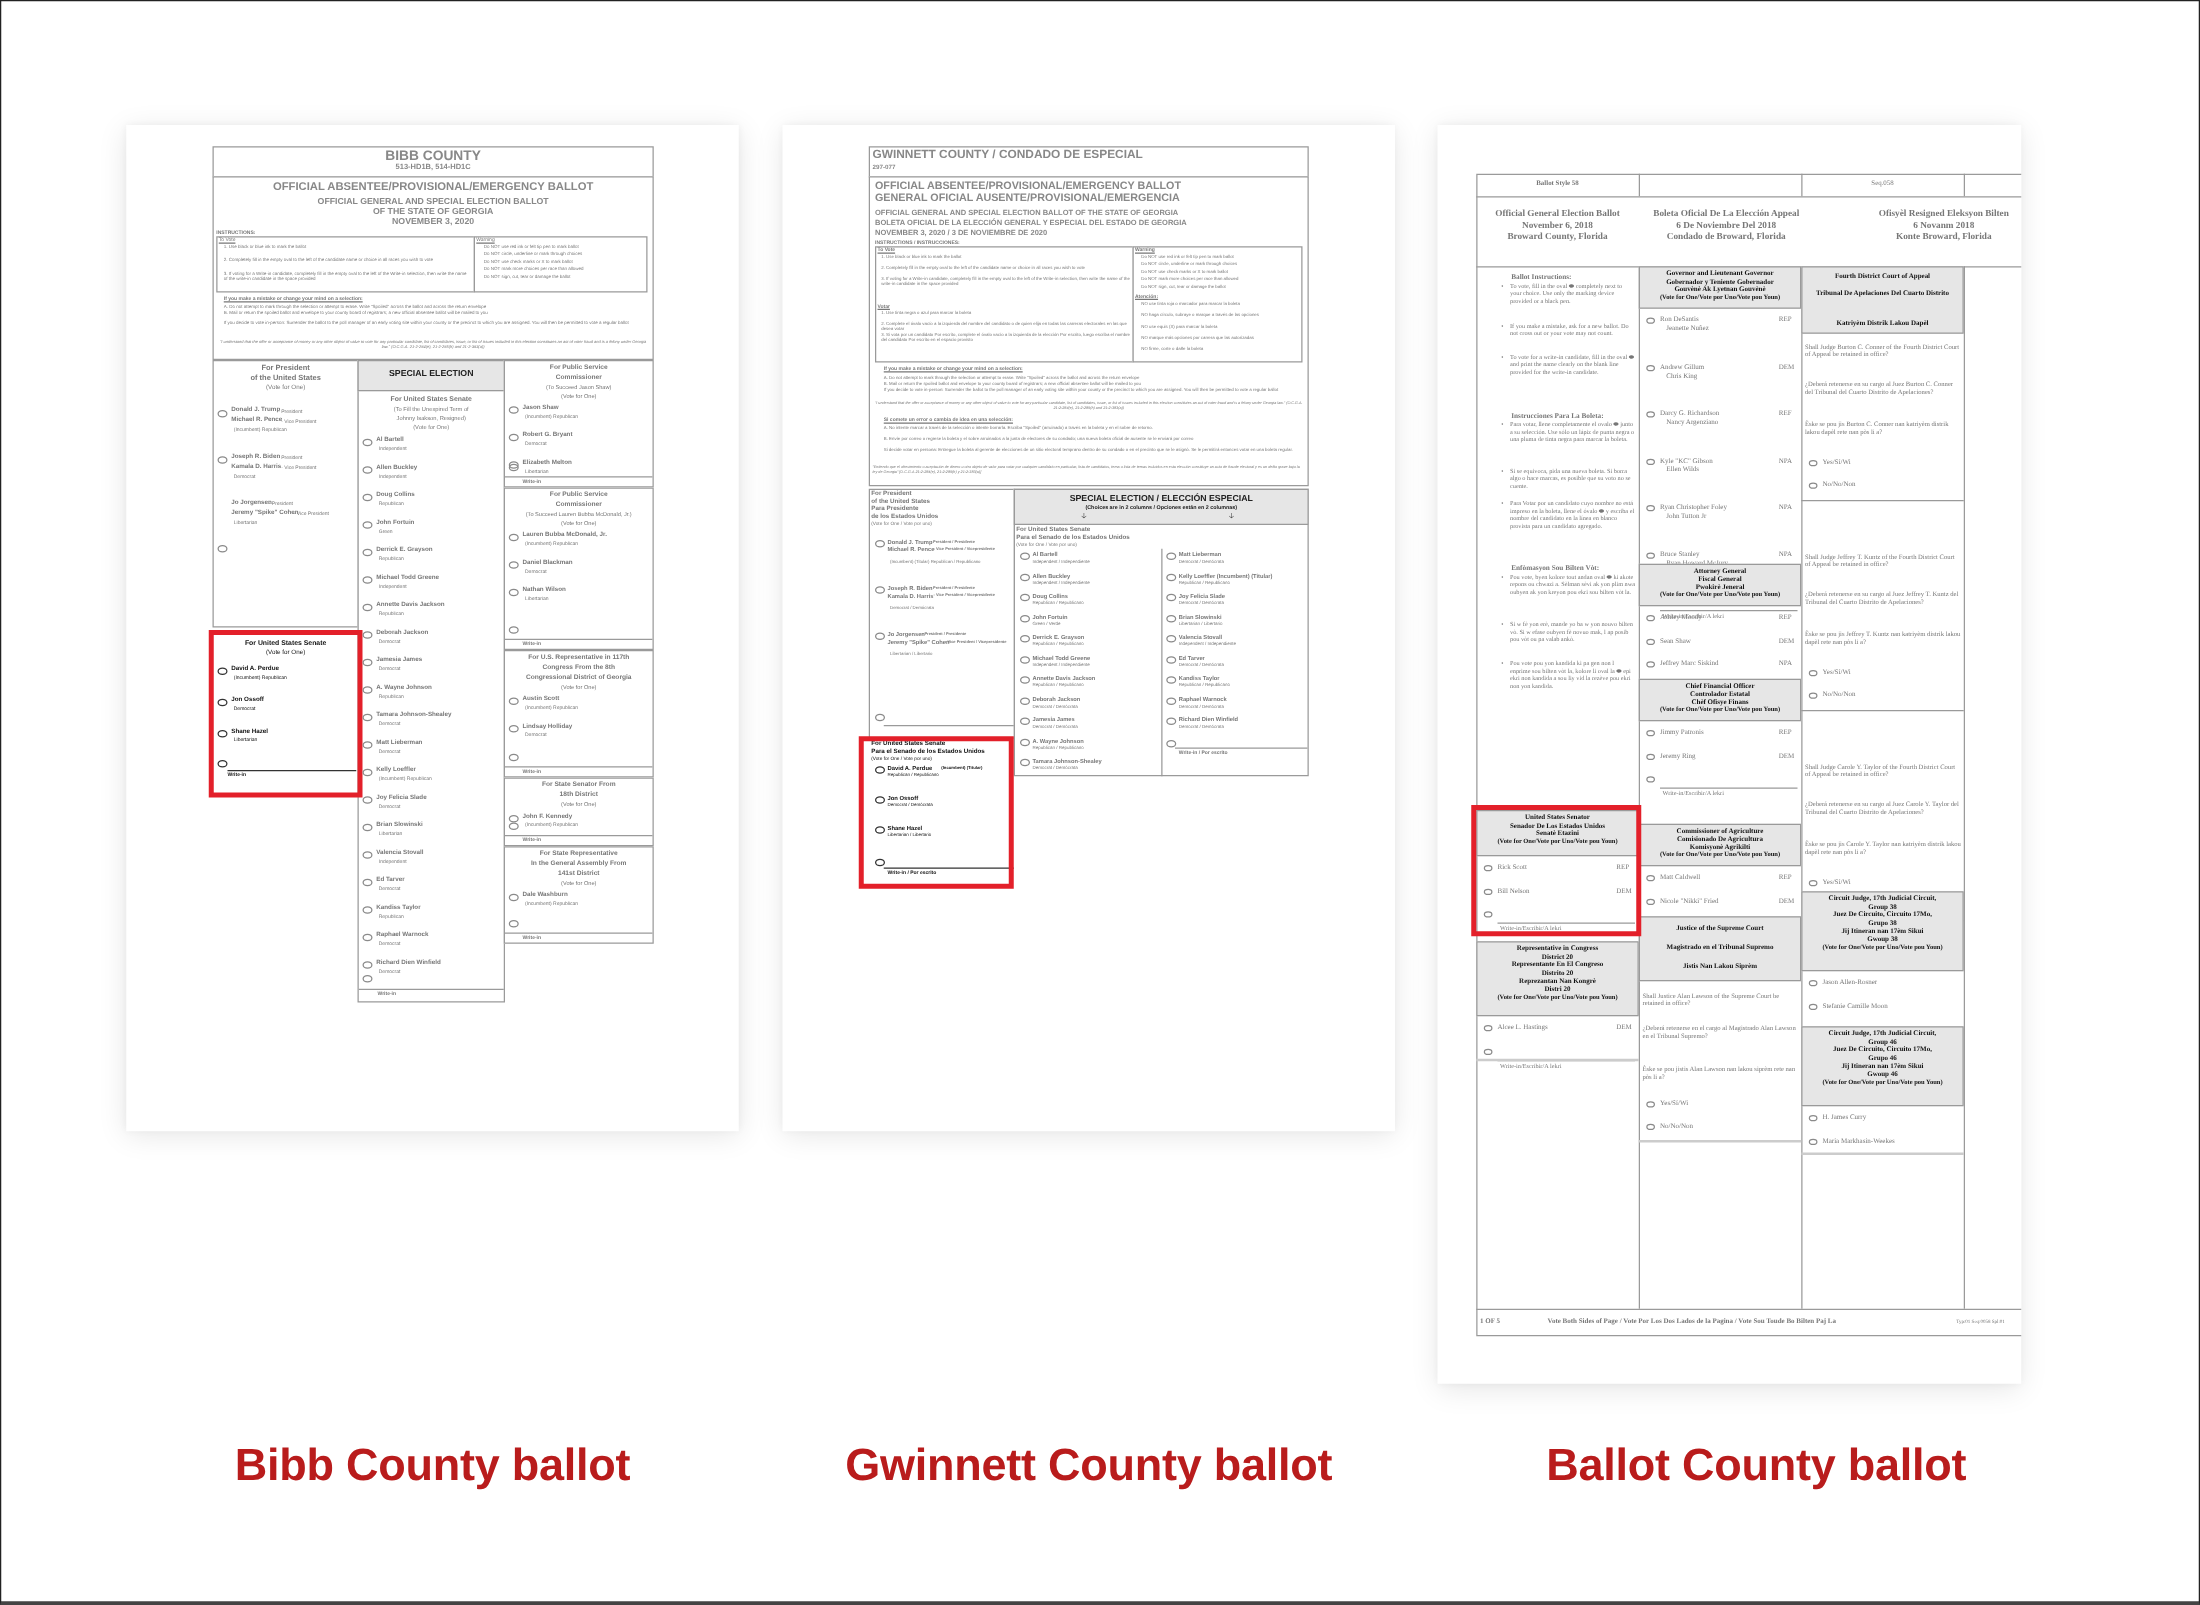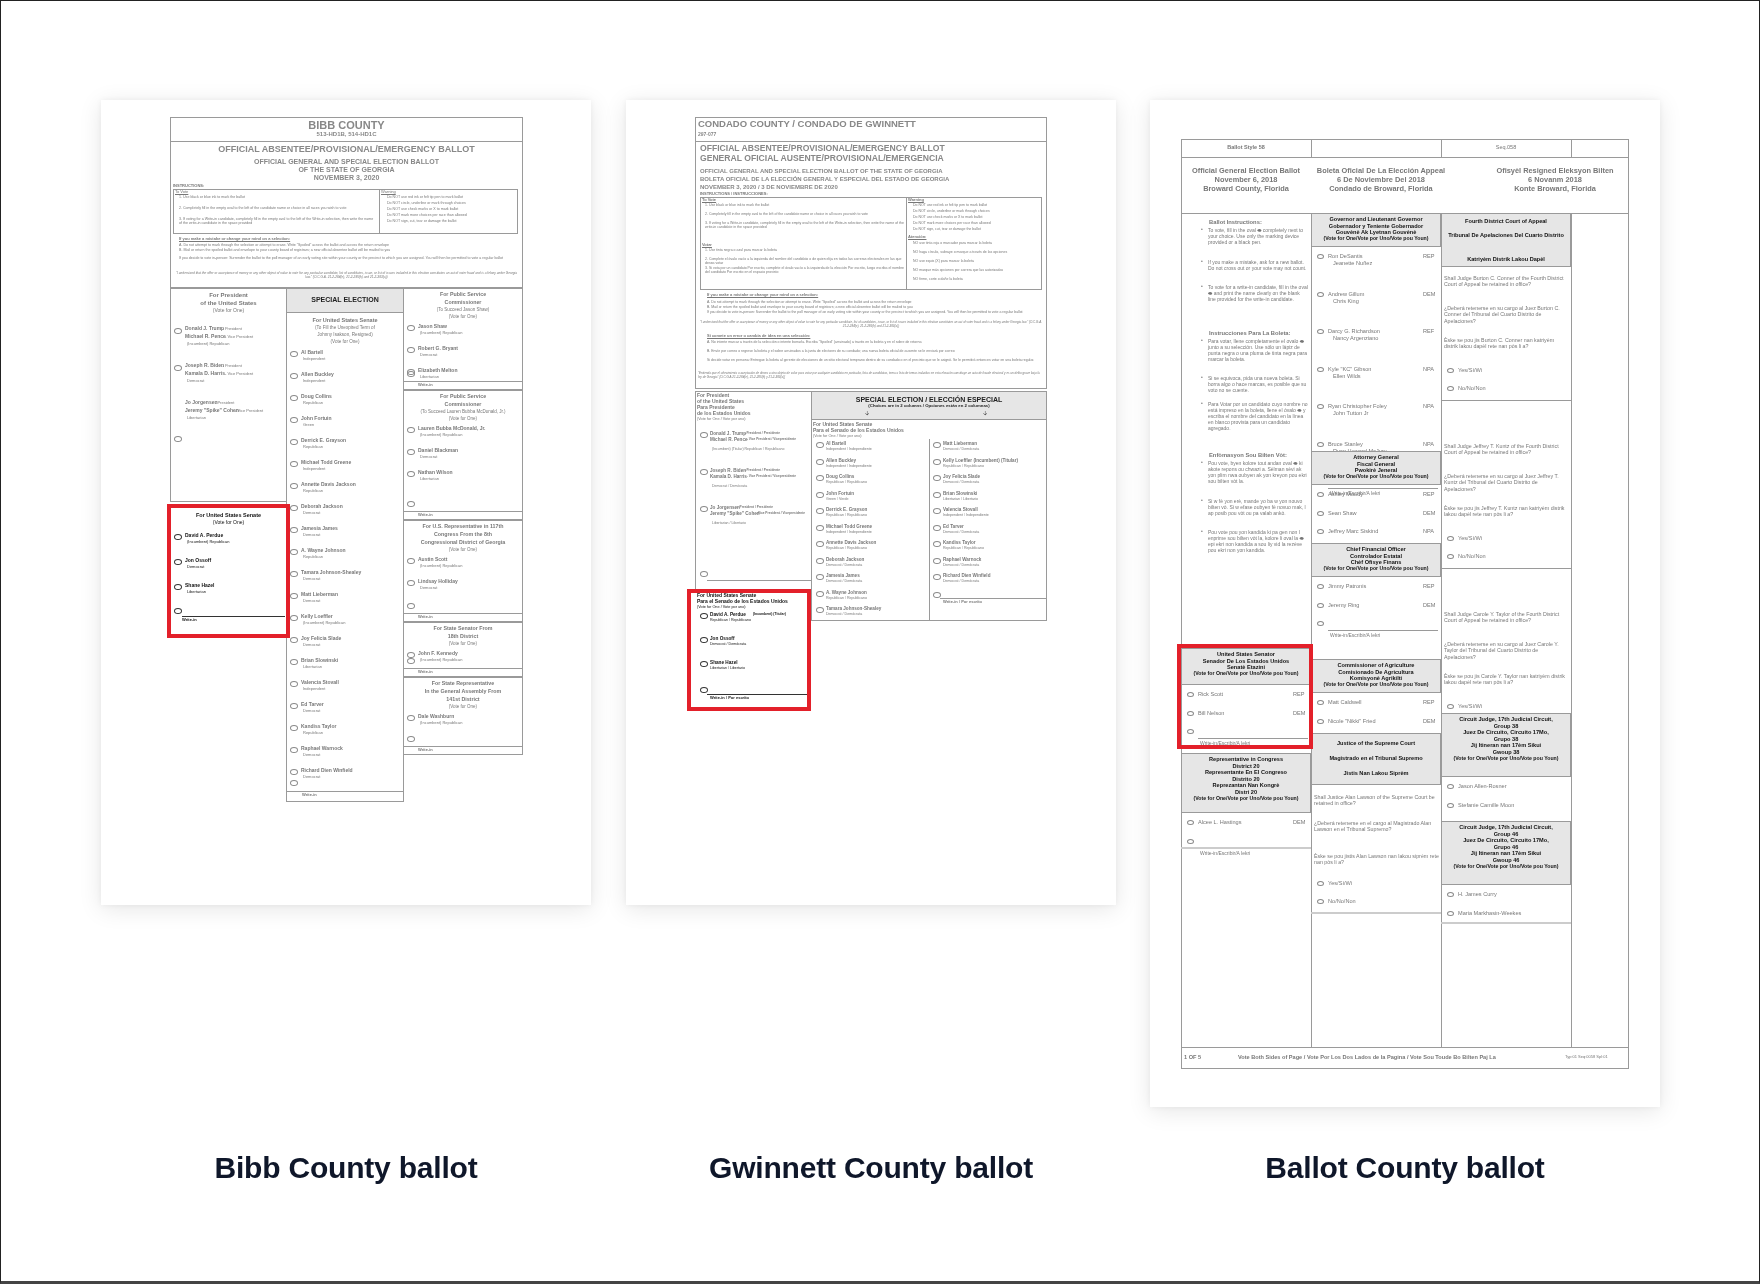--- a/index.html
+++ b/index.html
@@ -1,21 +1,21 @@
 <!DOCTYPE html>
 <html><head>
 <meta charset="utf-8">
 <style>
   * { box-sizing: border-box; margin: 0; padding: 0; }
   html, body { width: 1760px; height: 1284px; background: #ffffff; overflow: hidden; }
   body { position: relative; font-family: "Liberation Sans", sans-serif; color: #777; }
   .frame-border { position: absolute; left: 0; top: 0; width: 1760px; height: 1284px; border: 1px solid #222; border-bottom-width: 3px; border-bottom-color: #444; pointer-events: none; }
 
   .card { position: absolute; background: #fff; box-shadow: 0 4px 22px rgba(0,0,0,0.10), 0 0 6px rgba(0,0,0,0.05); overflow: hidden; }
-  .caption { position: absolute; top: 1151px; font-family: "Liberation Sans", sans-serif; font-weight: bold; font-size: 30px; color: #0f172a; text-align: center; width: 490px; letter-spacing: -0.2px; }
+  .caption { position: absolute; top: 1151px; font-family: "Liberation Sans", sans-serif; font-weight: bold; font-size: 36px; color: #b91c1c; text-align: center; width: 490px; letter-spacing: -0.2px; }
 
   .b { position: absolute; border: 1px solid #9a9a9a; background: #fff; }
   .t { position: absolute; white-space: nowrap; line-height: 1.15; }
   .c { text-align: center; }
   .bold { font-weight: bold; }
   .oval { display: inline-block; width: 8px; height: 6px; border: 1px solid #8a8a8a; border-radius: 50%; vertical-align: middle; margin-right: 4px; }
   .hl { position: absolute; border: 4px solid #e3202a; }
   .dark { color: #111; }
   .shade { background: #e6e6e6; }
   .hr { position: absolute; height: 0; border-top: 1px solid #9a9a9a; }
@@ -233,21 +233,21 @@
       <span class="oval" style="position:absolute;left:237px;top:619px;"></span>
       <div class="hr" style="left:234px;top:629px;width:118px;"></div>
       <div class="t bold tiny" style="left:248px;top:631px;">Write-in</div>
     </div>
 </div>
 <div class="caption" style="left:101px;">Bibb County ballot</div>
 
 <div class="card" style="left:626px;top:100px;width:490px;height:805px;">
   <div id="gwin" style="position:absolute;left:69px;top:17px;width:352px;height:700px;">
       <div class="b " style="left:0;top:0;width:352px;height:25px;"></div>
-      <div class="t bold" style="left:3px;top:2px;font-size:9.5px;color:#888;">CONDADO COUNTY / CONDADO DE GWINNETT</div>
+      <div class="t bold" style="left:3px;top:2px;font-size:9.5px;color:#888;">GWINNETT COUNTY / CONDADO DE ESPECIAL</div>
       <div class="t bold" style="left:3px;top:15px;font-size:5px;color:#888;">297-077</div>
       <div class="b " style="left:0;top:24px;width:352px;height:248px;"></div>
       <div class="t bold" style="left:5px;top:27px;font-size:8.6px;color:#888;">OFFICIAL ABSENTEE/PROVISIONAL/EMERGENCY BALLOT</div>
       <div class="t bold" style="left:5px;top:37px;font-size:8.6px;color:#888;">GENERAL OFICIAL AUSENTE/PROVISIONAL/EMERGENCIA</div>
       <div class="t bold" style="left:5px;top:51px;font-size:6px;color:#888;">OFFICIAL GENERAL AND SPECIAL ELECTION BALLOT OF THE STATE OF GEORGIA</div>
       <div class="t bold" style="left:5px;top:59px;font-size:6px;color:#888;">BOLETA OFICIAL DE LA ELECCIÓN GENERAL Y ESPECIAL DEL ESTADO DE GEORGIA</div>
       <div class="t bold" style="left:5px;top:67px;font-size:6px;color:#888;">NOVEMBER 3, 2020 / 3 DE NOVIEMBRE DE 2020</div>
       <div class="t bold tiny" style="left:5px;top:75px;">INSTRUCTIONS / INSTRUCCIONES:</div>
       <div class="b " style="left:5px;top:80px;width:207px;height:93px;"></div>
       <div class="b " style="left:211px;top:80px;width:136px;height:93px;"></div>
@@ -394,21 +394,21 @@
       <span class="oval" style="position:absolute;left:238px;top:457px;"></span>
       <div class="t bold" style="left:248px;top:456px;font-size:4.6px;">Richard Dien Winfield</div>
       <div class="t " style="left:248px;top:462px;font-size:3.6px;">Democrat / Demócrata</div>
       <span class="oval" style="position:absolute;left:238px;top:475px;"></span>
       <div class="hr" style="left:245px;top:481px;width:106px;"></div>
       <div class="t bold" style="left:248px;top:483px;font-size:4px;">Write-in / Por escrito</div>
     </div>
 </div>
 <div class="caption" style="left:626px;">Gwinnett County ballot</div>
 
-<div class="card" style="left:1150px;top:100px;width:510px;height:1007px;">
+<div class="card" style="left:1150px;top:100px;width:467px;height:1007px;font-family:Liberation Serif, serif;">
   <div id="brow" style="position:absolute;left:31px;top:39px;width:448px;height:930px;">
       <div class="b " style="left:0;top:0;width:448px;height:930px;"></div>
       <div class="hr" style="left:0;top:18px;width:448px;"></div>
       <div class="hr" style="left:0;top:74px;width:448px;"></div>
       <div class="hr" style="left:0;top:908px;width:448px;"></div>
       <div class="vr" style="left:130px;top:0;height:18px;"></div>
       <div class="vr" style="left:260px;top:0;height:18px;"></div>
       <div class="vr" style="left:390px;top:0;height:18px;"></div>
       <div class="vr" style="left:130px;top:74px;height:834px;"></div>
       <div class="vr" style="left:260px;top:74px;height:834px;"></div>

